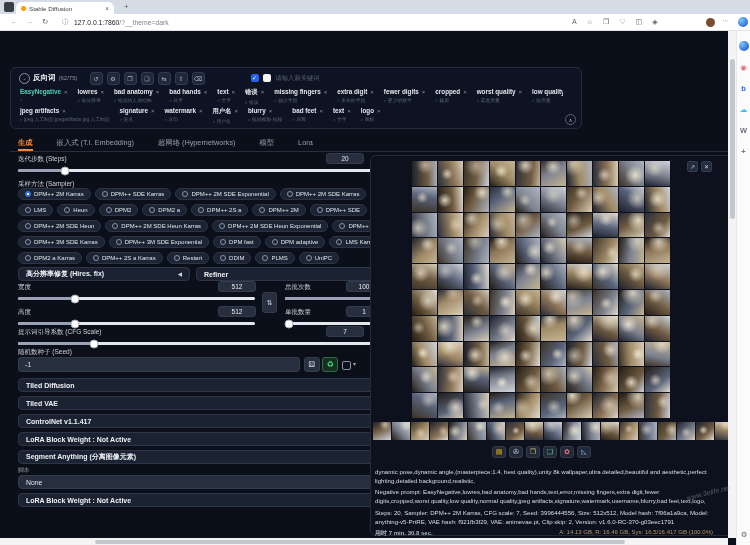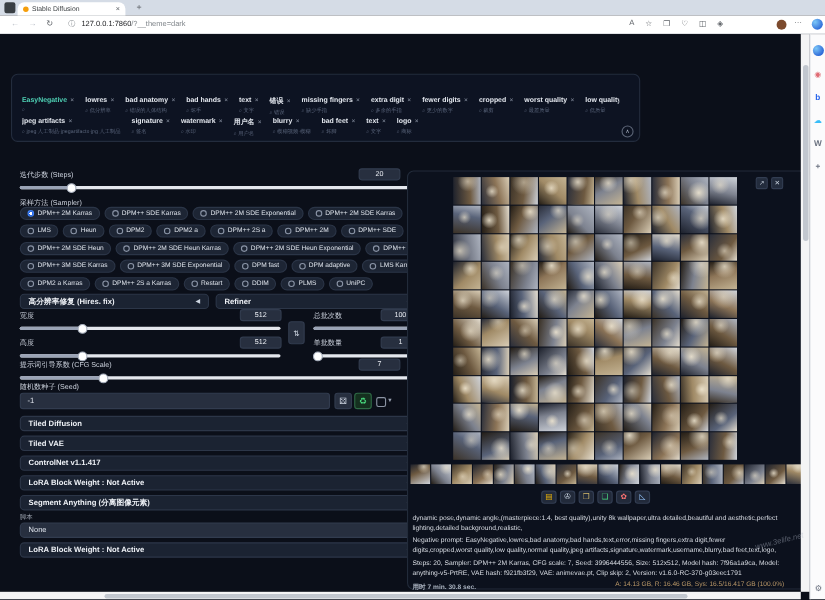--- a/index.html
+++ b/index.html
@@ -159,20 +159,39 @@
       <span class="bico">◈</span>
     </div>
   <span id="avatar"></span>
   <span id="moremenu">⋯</span>
   <span id="copilot"></span>
 </div>
 
 <div id="page">
 
   <div id="prompt-panel">
+    <div id="pp-head">
+      <span id="pp-collapse">⌄</span>
+      <span id="pp-title">反向词</span>
+      <span id="pp-counter">(62/75)</span>
+      <div id="pp-toolbar">
+          <div class="tbtn">↺</div>
+          <div class="tbtn">⚙</div>
+          <div class="tbtn">❐</div>
+          <div class="tbtn">❏</div>
+          <div class="tbtn">⇆</div>
+          <div class="tbtn">⇧</div>
+          <div class="tbtn">⌫</div>
+        </div>
+      <span id="pp-check">
+          <i>✓</i>
+        </span>
+      <span id="pp-check2"></span>
+      <span id="pp-ph">请输入新关键词</span>
+    </div>
     <div id="tagrow1" class="tagrow"><div class="tag">
           <div class="tag-top">
             <span class="tag-en accent">EasyNegative</span>
             <span class="tag-x">×</span>
           </div>
           <div class="tag-sub">⌕ </div>
         </div><div class="tag">
           <div class="tag-top">
             <span class="tag-en">lowres</span>
             <span class="tag-x">×</span>
@@ -283,20 +302,27 @@
         </div><div class="tag">
           <div class="tag-top">
             <span class="tag-en">logo</span>
             <span class="tag-x">×</span>
           </div>
           <div class="tag-sub">⌕ 商标</div>
         </div></div>
     <span id="pp-collapse2">∧</span>
   </div>
 
+  <div id="tabs">
+      <div class="tab active">生成</div>
+      <div class="tab">嵌入式 (T.I. Embedding)</div>
+      <div class="tab">超网络 (Hypernetworks)</div>
+      <div class="tab">模型</div>
+      <div class="tab">Lora</div>
+    </div>
 
   <span class="plabel" style="left:18px;top:124px">迭代步数 (Steps)</span>
   <div class="vbox" style="left:326px;top:122px;width:38px">20</div>
   <div class="slider" style="left:18px;top:138px;width:364px">
       <i style="width: 13%;"></i>
       <b style="left: 13%;"></b>
     </div>
 
   <span class="plabel" style="left:18px;top:149px">采样方法 (Sampler)</span>
   <div id="samplers">

